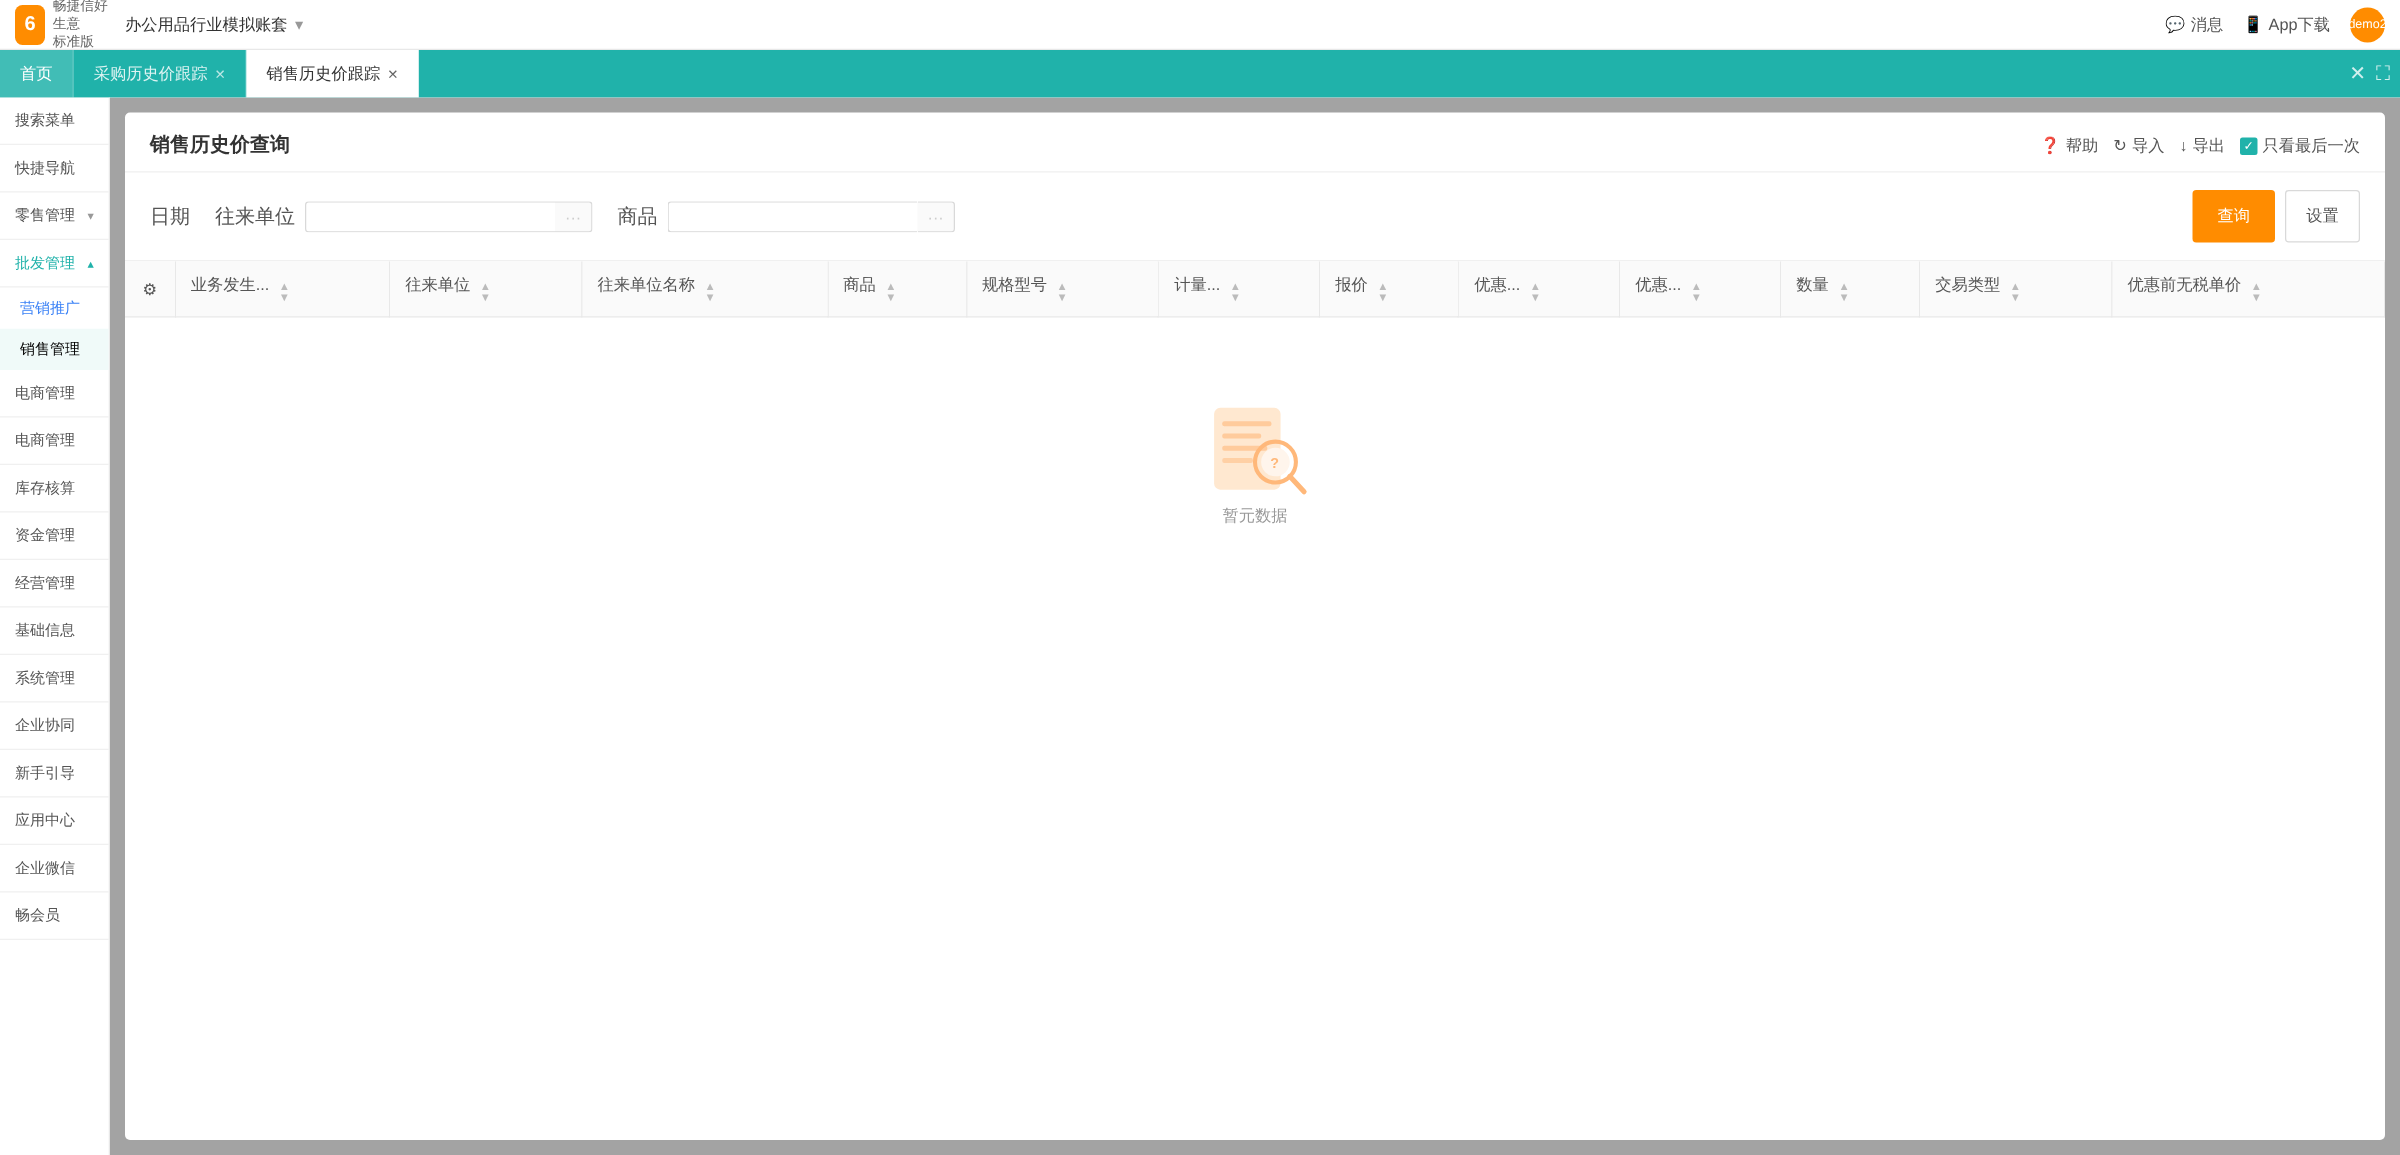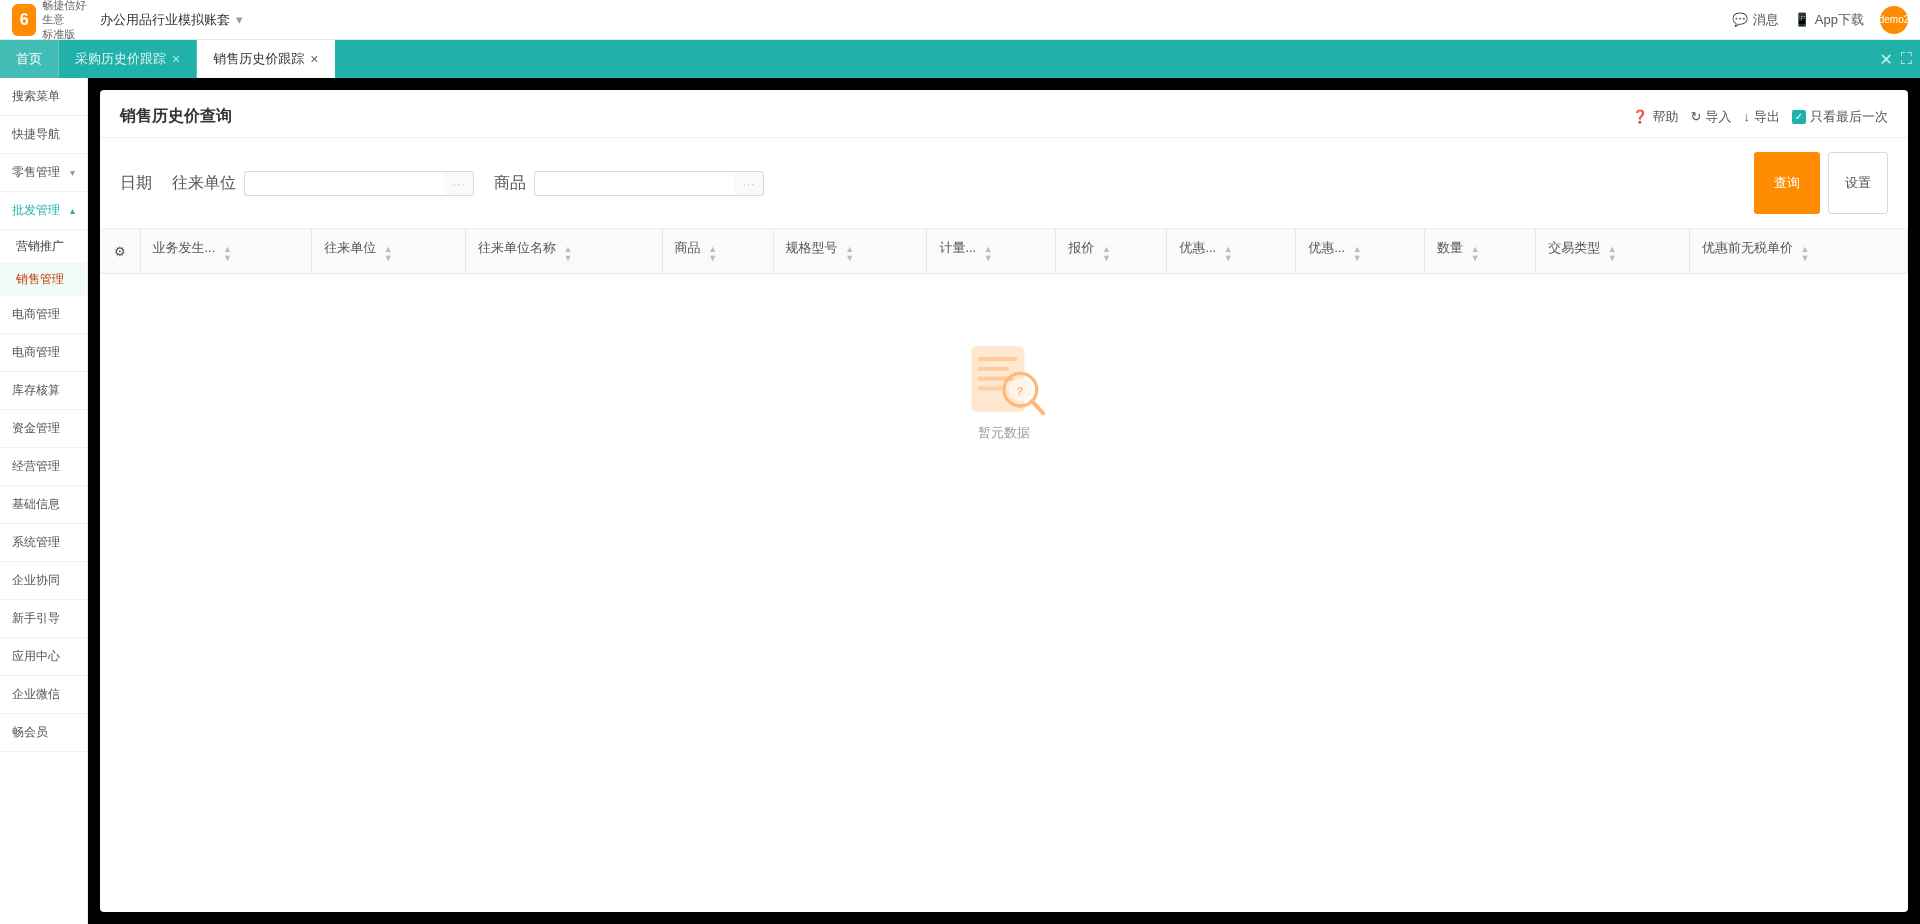--- a/index.html
+++ b/index.html
@@ -27,24 +27,24 @@
     .tab-bar-right { margin-left: auto; display: flex; align-items: center; padding-right: 8px; gap: 8px; }
     .tab-bar-btn { color: rgba(255,255,255,0.8); cursor: pointer; font-size: 16px; background: none; border: none; }
 
     
     .main-layout { display: flex; flex: 1; overflow: hidden; }
 
     
     .sidebar { width: 88px; background: #fff; border-right: 1px solid #e8e8e8; display: flex; flex-direction: column; overflow-y: auto; flex-shrink: 0; }
     .sidebar-item { padding: 10px 4px; text-align: center; cursor: pointer; color: #555; font-size: 12px; border-bottom: 1px solid #f0f0f0; display: flex; align-items: center; justify-content: space-between; padding: 10px 12px; }
     .sidebar-item .arrow { color: #999; font-size: 10px; }
-    .sidebar-sub-item { padding: 8px 16px; cursor: pointer; color: #404040; font-size: 12px; }
-
-    
-    .content { flex: 1; overflow: hidden; display: flex; flex-direction: column; background: #000000; }
+    .sidebar-sub-item { padding: 8px 16px; cursor: pointer; color: #3b82f6; font-size: 12px; }
+
+    
+    .content { flex: 1; overflow: hidden; display: flex; flex-direction: column; background: #a3a3a3; }
 
     
     .page { flex: 1; margin: 12px; background: white; border-radius: 4px; display: flex; flex-direction: column; overflow: hidden; }
     .page-header { padding: 16px 20px 10px; border-bottom: 1px solid #f0f0f0; display: flex; align-items: center; justify-content: space-between; }
     .page-title { font-size: 16px; font-weight: bold; color: #333; }
     .page-header-actions { display: flex; align-items: center; gap: 12px; color: #555; font-size: 13px; }
     .page-header-actions span { display: flex; align-items: center; gap: 4px; cursor: pointer; }
     .checkbox-label { display: flex; align-items: center; gap: 4px; }
     .checkbox-teal { width: 14px; height: 14px; border: 2px solid #20b2aa; border-radius: 2px; background: #20b2aa; display: flex; align-items: center; justify-content: center; }
     .checkbox-teal::after { content: '✓'; color: white; font-size: 10px; }
@@ -52,21 +52,21 @@
     
     .filter-row { padding: 14px 20px; display: flex; align-items: center; gap: 20px; border-bottom: 1px solid #f0f0f0; flex-wrap: wrap; }
     .filter-group { display: flex; align-items: center; gap: 8px; }
     .filter-label { color: #555; font-size: 16px; white-space: nowrap; }
     .date-btn { padding: 2px 8px; font-size: 12px; border: 1px solid #d9d9d9; border-radius: 3px; cursor: pointer; color: #555; background: white; }
     .date-btn.active { background: #ff8c00; color: white; border-color: #ff8c00; border-radius: 10px; }
     .date-range { font-size: 12px; color: #666; margin-top: 4px; }
     .filter-input-group { display: flex; align-items: center; }
     .filter-input { border: 1px solid #d9d9d9; border-radius: 3px; padding: 4px 8px; font-size: 13px; width: 200px; outline: none; }
     .filter-dots { color: #ccc; padding: 4px 8px; border: 1px solid #d9d9d9; border-left: none; border-radius: 0 3px 3px 0; cursor: pointer; background: #fafafa; }
-    .search-btn { background: #ff8c00; color: white; border: none; padding: 22px 20px; border-radius: 3px; cursor: pointer; font-size: 13px; text-align: center; }
+    .search-btn { background: #ff8c00; color: white; border: none; padding: 12px 20px; border-radius: 3px; cursor: pointer; font-size: 13px; text-align: center; }
     .setting-btn { background: white; color: #555; border: 1px solid #d9d9d9; padding: 5px 16px; border-radius: 3px; cursor: pointer; font-size: 13px; margin-left: 0; }
 
     
     .table-container { flex: 1; overflow: auto; }
     .data-table { width: 100%; border-collapse: collapse; font-size: 13px; }
     .data-table th { background: #fafafa; border-bottom: 1px solid #e8e8e8; border-right: 1px solid #e8e8e8; padding: 10px 12px; text-align: left; white-space: nowrap; color: #555; font-weight: normal; position: sticky; top: 0; z-index: 1; }
     .data-table th .sort-arrows { display: inline-flex; flex-direction: column; margin-left: 4px; font-size: 9px; color: #bbb; line-height: 1; }
     .data-table th.gear-col { width: 40px; text-align: center; }
 
     
@@ -147,21 +147,21 @@
       <span>零售管理</span>
       <span class="arrow">▾</span>
     </div>
     <div class="sidebar-item" style="color:#20b2aa;">
       <span>批发管理</span>
       <span class="arrow" style="color:#20b2aa;">▴</span>
     </div>
     <div class="sidebar-sub-item">
       <span>营销推广</span>
     </div>
-    <div class="sidebar-sub-item" style="color:#c2410c; background:#f0faf9;">
+    <div class="sidebar-sub-item" style="color:#000000; background:#f0faf9;">
       <span>销售管理</span>
     </div>
     <div class="sidebar-item">
       <span>电商管理</span>
     </div>
     <div class="sidebar-item">
       <span>电商管理</span>
     </div>
     <div class="sidebar-item">
       <span>库存核算</span>

